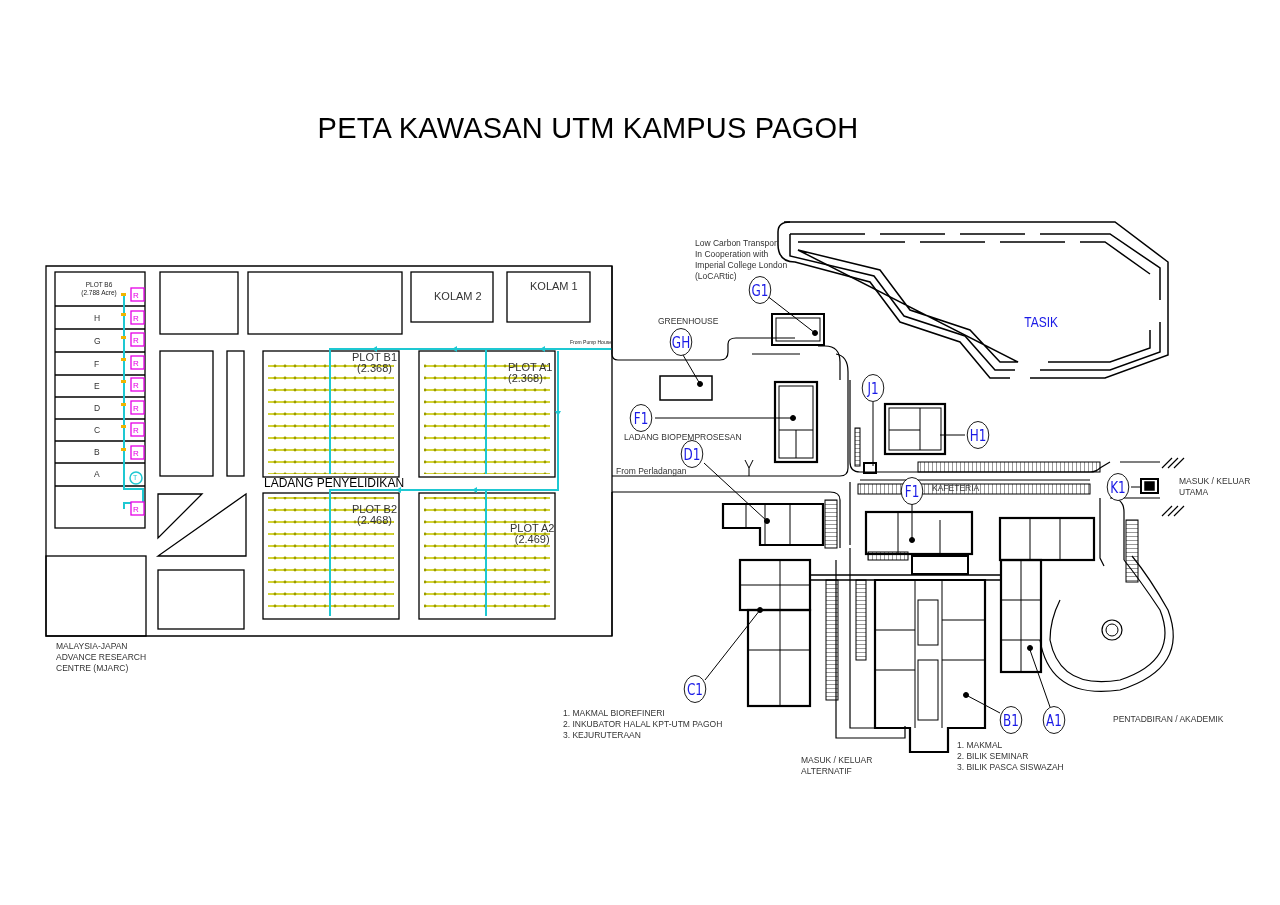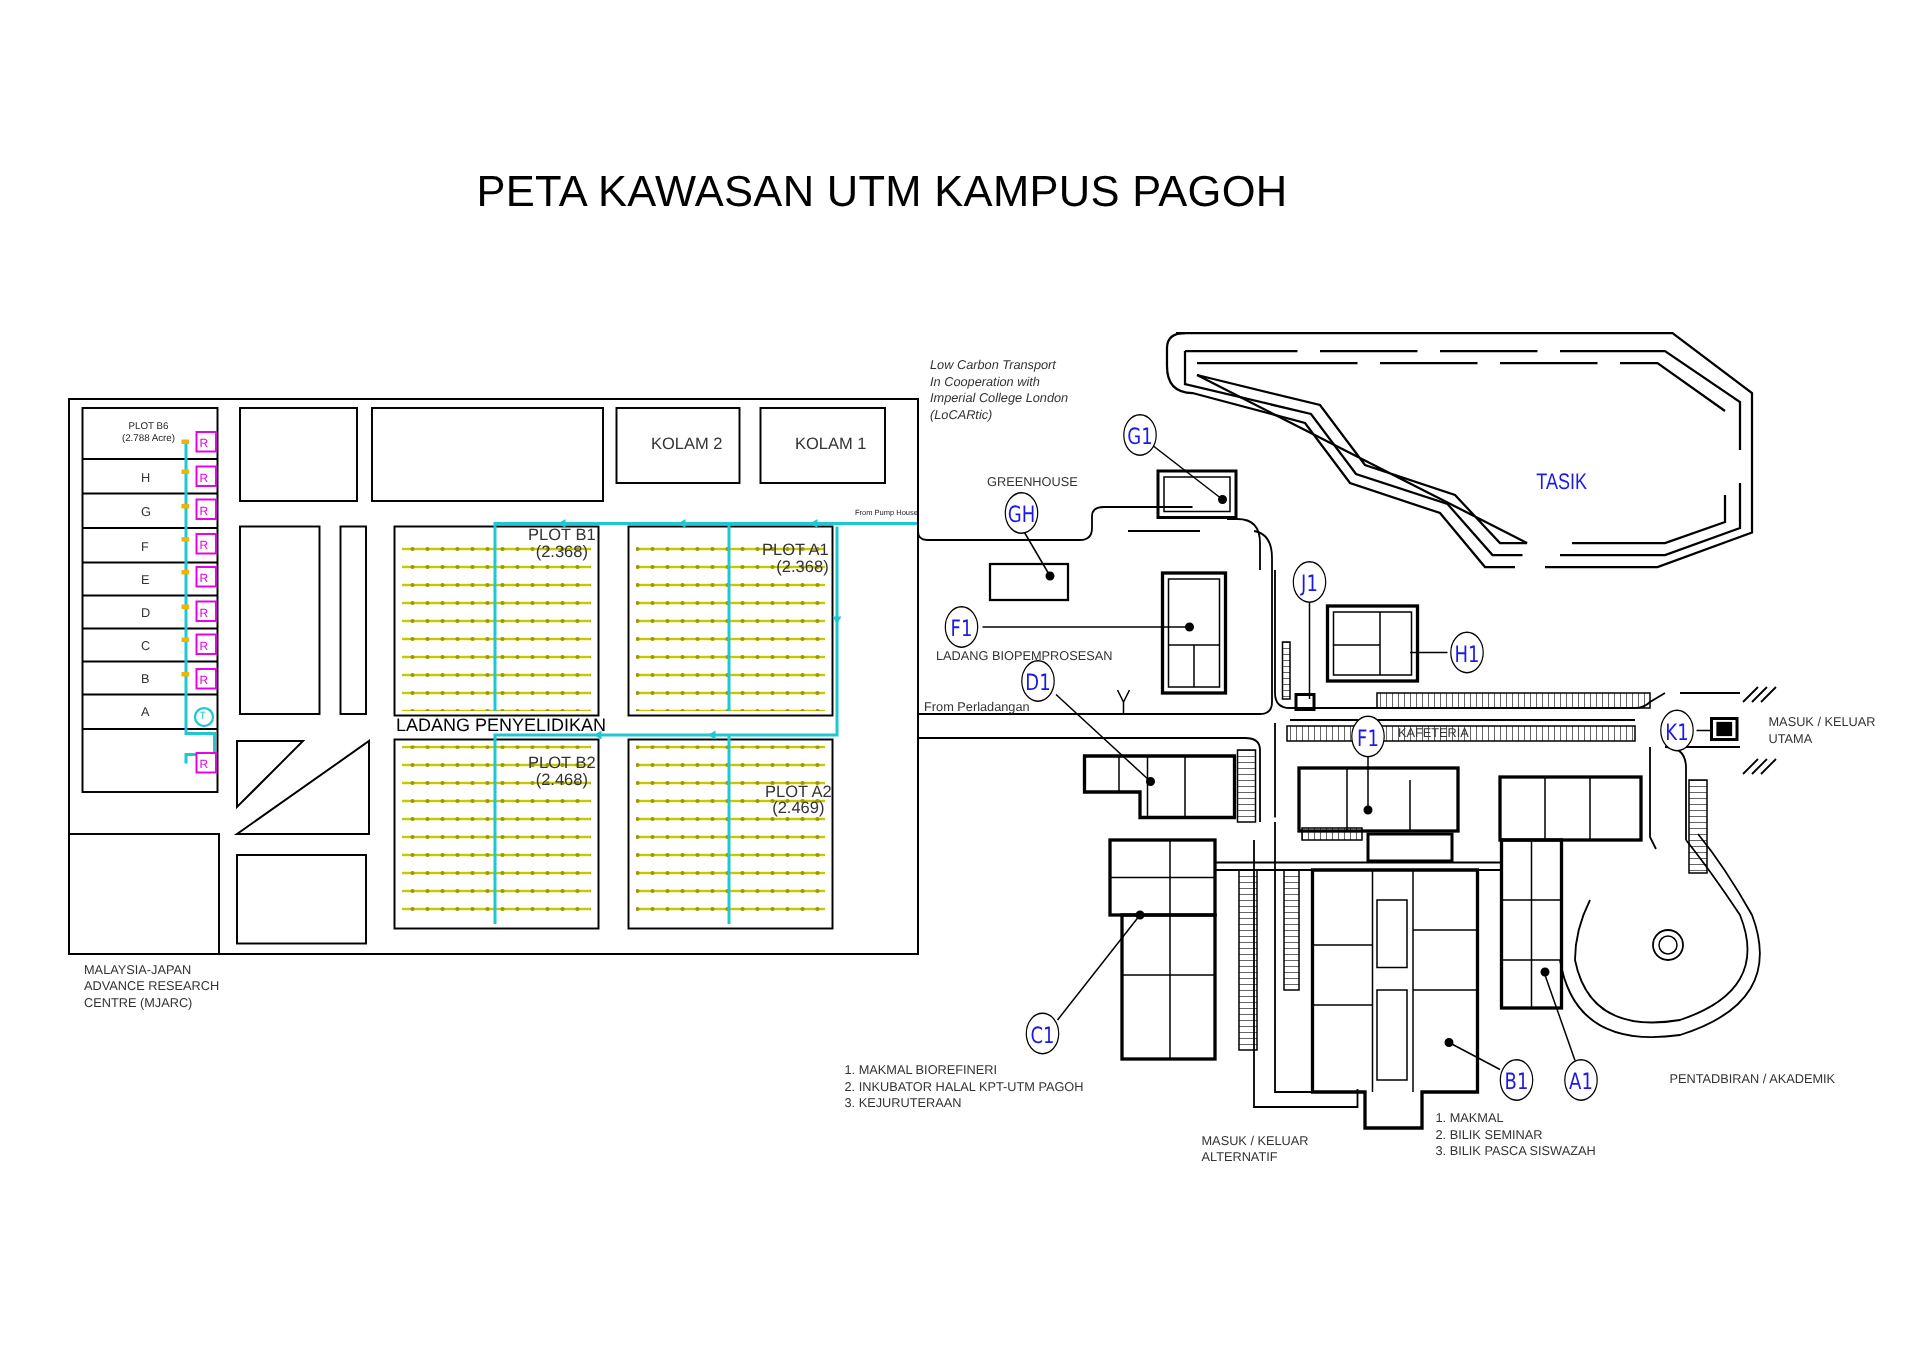--- a/index.html
+++ b/index.html
@@ -279,48 +279,48 @@
 <div class="lbl" style="left:133px;top:335px;font-size:8px;color:#e600e6;">R</div>
 <div class="lbl" style="left:133px;top:358px;font-size:8px;color:#e600e6;">R</div>
 <div class="lbl" style="left:133px;top:380px;font-size:8px;color:#e600e6;">R</div>
 <div class="lbl" style="left:133px;top:403px;font-size:8px;color:#e600e6;">R</div>
 <div class="lbl" style="left:133px;top:425px;font-size:8px;color:#e600e6;">R</div>
 <div class="lbl" style="left:133px;top:448px;font-size:8px;color:#e600e6;">R</div>
 <div class="lbl" style="left:133px;top:504px;font-size:8px;color:#e600e6;">R</div>
 <div class="lbl" style="left:133px;top:472px;font-size:7px;color:#1ec8d2;">T</div>
 
 <div class="lbl lbl-md" style="left:434px;top:291px;">KOLAM 2</div>
-<div class="lbl lbl-md" style="left:530px;top:291px;">KOLAM 1</div>
+<div class="lbl lbl-md" style="left:530px;top:281px;">KOLAM 1</div>
 <div class="lbl lbl-sm" style="left:570px;top:337px;">From Pump House</div>
 
 <div class="lbl lbl-md" style="left:352px;top:352px;text-align:center;">
   <div>PLOT B1</div>
   <div>(2.368)</div>
 </div>
-<div class="lbl lbl-md" style="left:508px;top:362px;text-align:right;">
+<div class="lbl lbl-md" style="left:508px;top:362px;text-align:left;">
   <div>PLOT A1</div>
   <div>(2.368)</div>
 </div>
 <div class="lbl lbl-md" style="left:352px;top:504px;text-align:center;">
   <div>PLOT B2</div>
   <div>(2.468)</div>
 </div>
 <div class="lbl lbl-md" style="left:510px;top:504px;text-align:center;margin-top:19px;">
   <div>PLOT A2</div>
   <div>(2.469)</div>
 </div>
 <div class="lbl lbl-lg" style="left:264px;top:478px;">LADANG PENYELIDIKAN</div>
 
 <div class="list" style="left:56px;top:641px;">
   <div>MALAYSIA-JAPAN</div>
   <div>ADVANCE RESEARCH</div>
   <div>CENTRE (MJARC)</div>
 </div>
 
-<div class="list" style="left:620px;top:238px;font-style:italic;">
+<div class="list" style="left:695px;top:238px;">
   <div>Low Carbon Transport</div>
   <div>In Cooperation with</div>
   <div>Imperial College London</div>
   <div>(LoCARtic)</div>
 </div>
 <div class="lbl" style="left:658px;top:316px;">GREENHOUSE</div>
 <div class="lbl" style="left:624px;top:432px;">LADANG BIOPEMPROSESAN</div>
 <div class="lbl" style="left:616px;top:466px;">From Perladangan</div>
 <div class="lbl" style="left:932px;top:483px;">KAFETERIA</div>
 <div class="tasik" style="left:1020px;top:313px;">TASIK</div>

